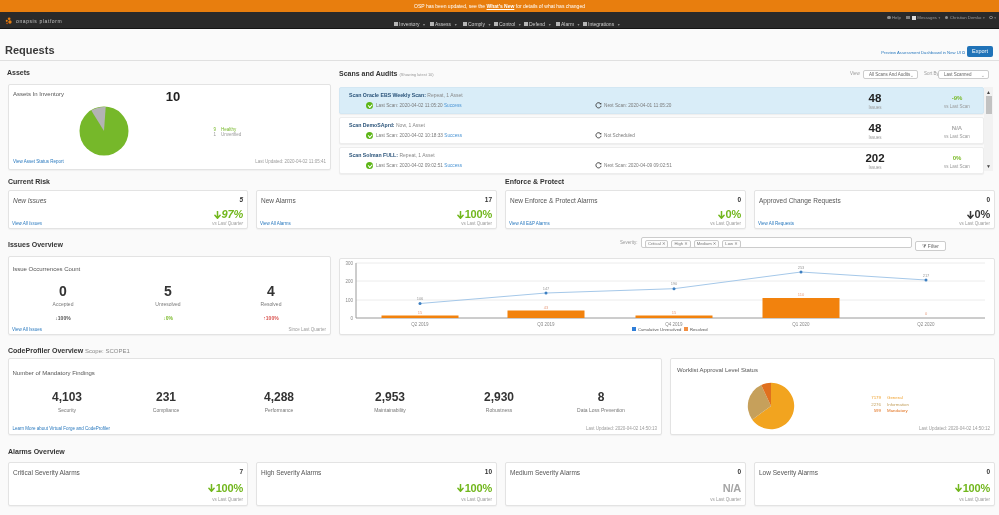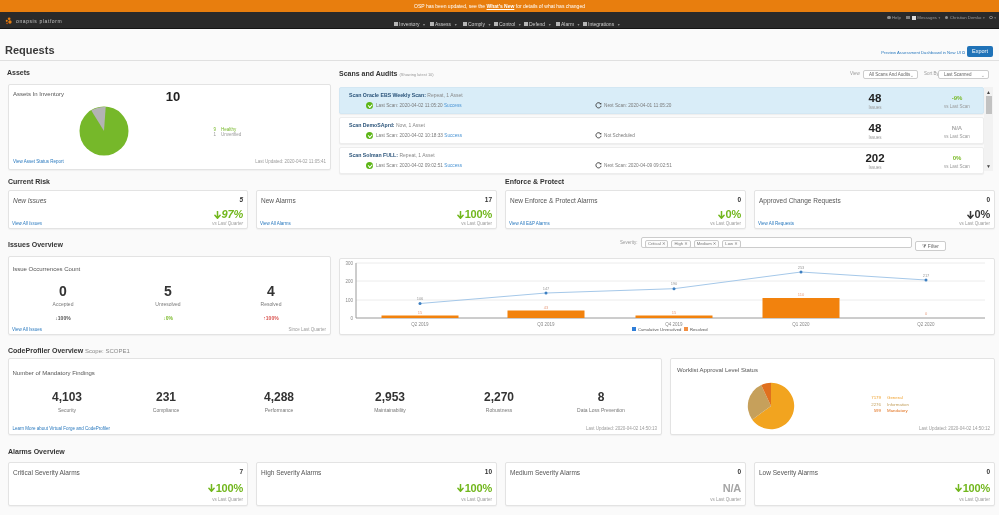--- a/index.html
+++ b/index.html
@@ -253,21 +253,21 @@
   </svg>
 </div>
 
 <div class="seclabel" style="left:8px; top:346.5px; font-size:7px;">CodeProfiler Overview <span style="font-weight:normal; color:#888; font-size:6px;">Scope: SCOPE1</span></div>
 <div class="card" style="left:8px; top:358px; width:654px; height:77px;">
   <div class="ctitle" style="left:3.5px; top:11px; font-size:6px;">Number of Mandatory Findings</div>
   <div class="statnum" style="left:18px; top:31px; font-size:12px;">4,103</div>
   <div class="statnum" style="left:117px; top:31px; font-size:12px;">231</div>
   <div class="statnum" style="left:230px; top:31px; font-size:12px;">4,288</div>
   <div class="statnum" style="left:341px; top:31px; font-size:12px;">2,953</div>
-  <div class="statnum" style="left:450px; top:31px; font-size:12px;">2,270</div>
+  <div class="statnum" style="left:450px; top:31px; font-size:12px;">2,930</div>
   <div class="statnum" style="left:552px; top:31px; font-size:12px;">8</div>
   <div class="statlab" style="left:18px; top:48px; font-size:5px;">Security</div>
   <div class="statlab" style="left:117px; top:48px; font-size:5px;">Compliance</div>
   <div class="statlab" style="left:230px; top:48px; font-size:5px;">Performance</div>
   <div class="statlab" style="left:341px; top:48px; font-size:5px;">Maintainability</div>
   <div class="statlab" style="left:450px; top:48px; font-size:5px;">Robustness</div>
   <div class="statlab" style="left:552px; top:48px; font-size:5px;">Data Loss Prevention</div>
   <a class="blink" style="left:3.5px; top:67px;">Learn More about Virtual Forge and CodeProfiler</a>
   <div class="gray5" style="right:4px; top:67px;">Last Updated: 2020-04-02 14:50:13</div>
 </div>

